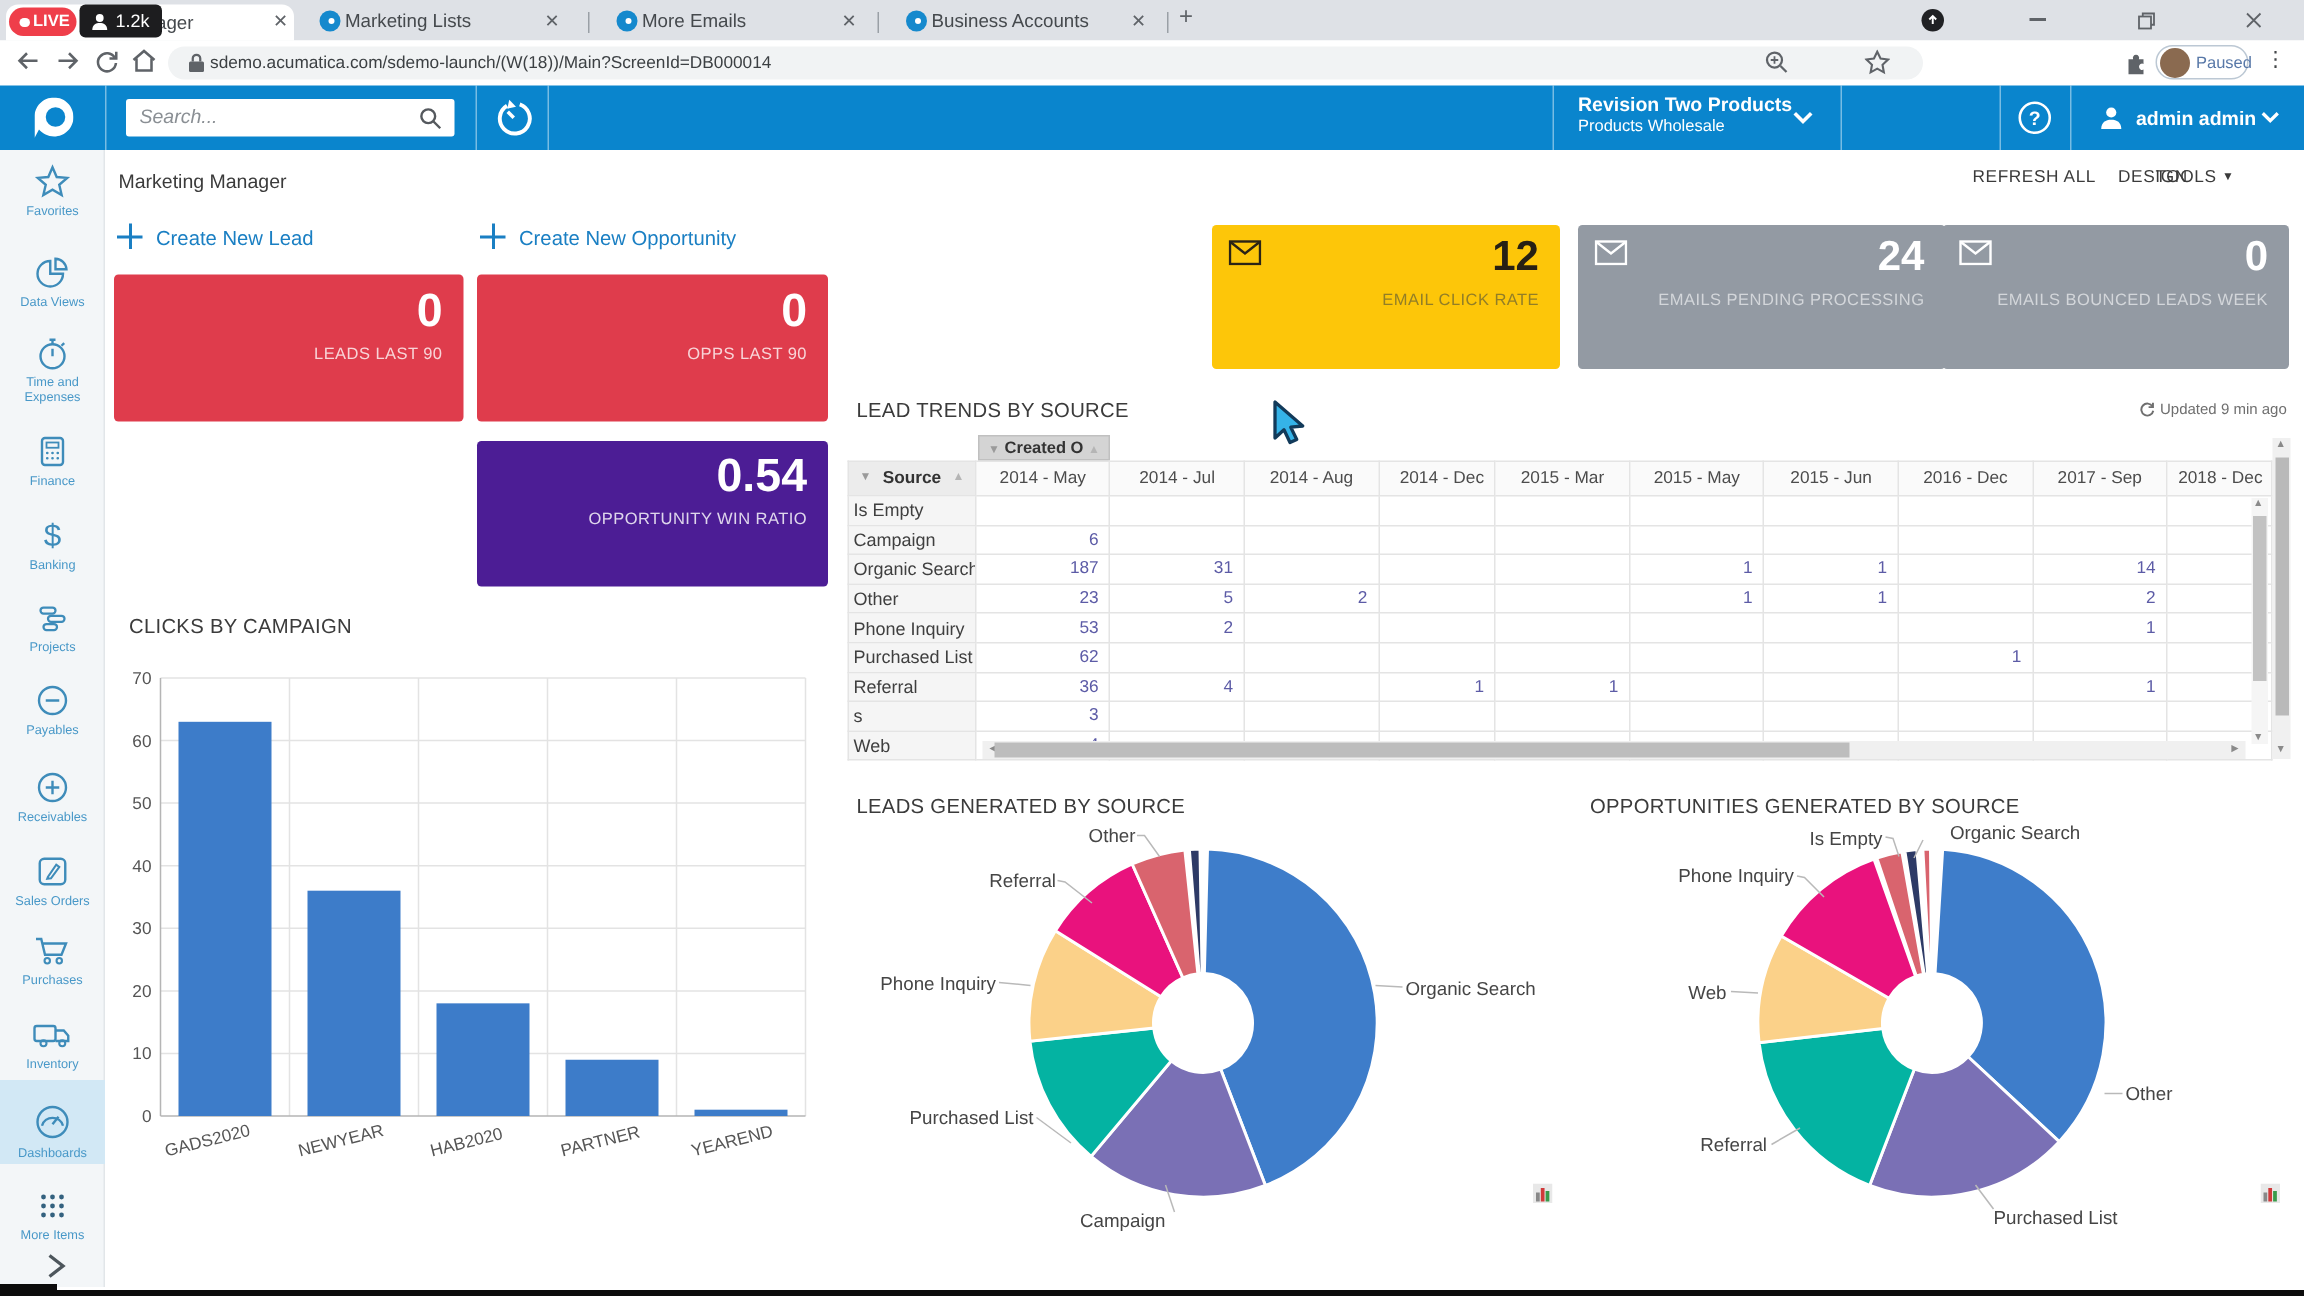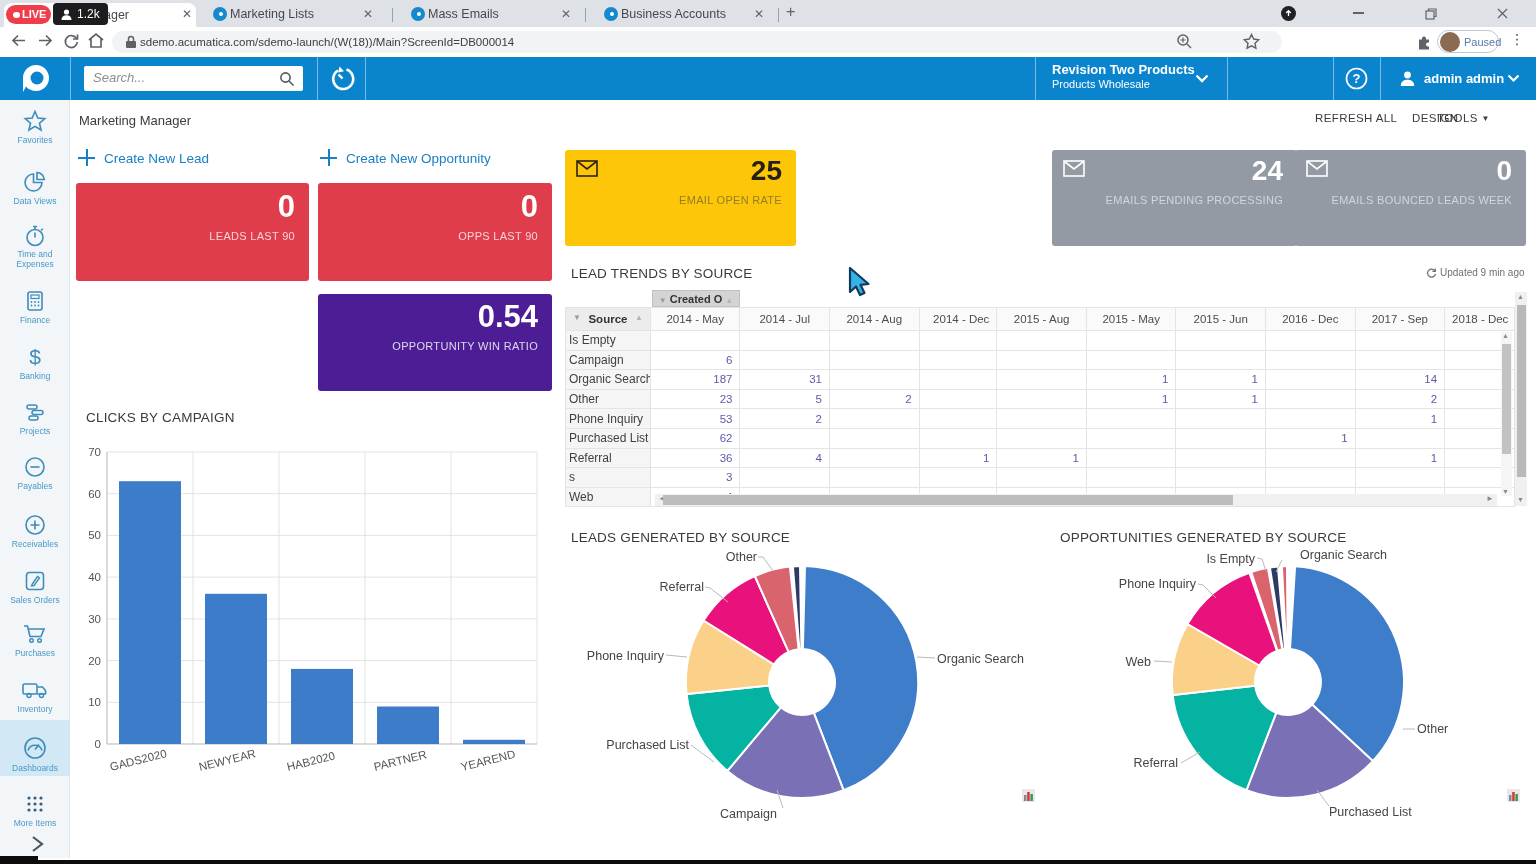--- a/index.html
+++ b/index.html
@@ -80,21 +80,21 @@
     <span class="tabx" style="left:178px; top:4px;">✕</span>
   </div>
   <div class="tab" style="left:200px; width:185px;">
     <span class="favicon" style="left:13px;"></span>
     <span class="tabtitle" style="left:30px;">Marketing Lists</span>
     <span class="tabx" style="left:163px;">✕</span>
   </div>
   <div class="tabsep" style="left:392px;"></div>
   <div class="tab" style="left:398px; width:185px;">
     <span class="favicon" style="left:13px;"></span>
-    <span class="tabtitle" style="left:30px;">Mass Emails</span>
+    <span class="tabtitle" style="left:30px;">More Emails</span>
     <span class="tabx" style="left:163px;">✕</span>
   </div>
   <div class="tabsep" style="left:585px;"></div>
   <div class="tab" style="left:591px; width:185px;">
     <span class="favicon" style="left:13px;"></span>
     <span class="tabtitle" style="left:30px;">Business Accounts</span>
     <span class="tabx" style="left:163px;">✕</span>
   </div>
   <div class="tabsep" style="left:778px;"></div>
   <span style="position:absolute; left:786px; top:3px; font-size:16px; color:#5f6368;">+</span>
@@ -326,27 +326,27 @@
     <div class="lbl" style="top:47px; color:rgba(255,255,255,0.78);">LEADS LAST 90</div>
   </div>
   <div class="tile" style="left:247px; top:83px; width:234px; height:98px; background:#df3c4c;">
     <div class="val" style="top:6px; font-size:31px; color:#fff;">0</div>
     <div class="lbl" style="top:47px; color:rgba(255,255,255,0.78);">OPPS LAST 90</div>
   </div>
   <div class="tile" style="left:247px; top:194px; width:234px; height:97px; background:#4c1d95;">
     <div class="val" style="top:5px; font-size:31px; color:#fff;">0.54</div>
     <div class="lbl" style="top:46px; color:rgba(255,255,255,0.82);">OPPORTUNITY WIN RATIO</div>
   </div>
-  <div class="tile" style="left:494px; top:50px; width:231px; height:96px; background:#fdc609;">
+  <div class="tile" style="left:737px; top:50px; width:232px; height:96px; background:#fdc609;">
     <svg class="env" width="22" height="17" viewBox="0 0 22 17">
           <rect x="1" y="1" width="20" height="15" fill="none" stroke="#2b2416" stroke-width="1.6"></rect>
           <path d="M1.5 1.5 L11 9 L20.5 1.5" fill="none" stroke="#2b2416" stroke-width="1.6"></path>
         </svg>
-    <div class="val" style="top:5px; font-size:28px; color:#262014;">25</div>
-    <div class="lbl" style="top:44px; color:#927e27;">EMAIL OPEN RATE</div>
+    <div class="val" style="top:5px; font-size:28px; color:#262014;">12</div>
+    <div class="lbl" style="top:44px; color:#927e27;">EMAIL CLICK RATE</div>
   </div>
   <div class="tile" style="left:981px; top:50px; width:245px; height:96px; background:#939aa3;text-align:right;">
     <svg class="env" width="22" height="17" viewBox="0 0 22 17">
           <rect x="1" y="1" width="20" height="15" fill="none" stroke="#fff" stroke-width="1.6"></rect>
           <path d="M1.5 1.5 L11 9 L20.5 1.5" fill="none" stroke="#fff" stroke-width="1.6"></path>
         </svg>
     <div class="val" style="top:5px; font-size:28px; color:#fff;">24</div>
     <div class="lbl" style="top:44px; color:#d3d6da;">EMAILS PENDING PROCESSING</div>
   </div>
   <div class="tile" style="left:1224px; top:50px; width:231px; height:96px; background:#939aa3;">
@@ -370,21 +370,21 @@
 
   <div class="pivotchip" style="left:581px; top:190px; width:88px; height:17px; line-height:16px;"><span style="color:#9a9a9a; font-size:8px;">▼</span> Created O <span style="color:#b5b5b5; font-size:8px;">▲</span></div>
   <table class="tt" style="position:absolute; left:494px; top:207px; width:950px;">
     <tbody>
           <tr>
       <th style="width:84px;"><span style="float:left; color:#9a9a9a; font-size:8px;">▼</span>Source<span style="float:right; color:#b5b5b5; font-size:8px;">▲</span></th>
       <th class="datec" style="width:88.6px;">2014 - May</th>
       <th class="datec" style="width:88.6px;">2014 - Jul</th>
       <th class="datec" style="width:88.6px;">2014 - Aug</th>
       <th class="datec" style="width:77px;text-align:right;">2014 - Dec</th>
-      <th class="datec" style="width:88.6px;">2015 - Aug</th>
+      <th class="datec" style="width:88.6px;">2015 - Mar</th>
       <th class="datec" style="width:88.6px;">2015 - May</th>
       <th class="datec" style="width:88.6px;">2015 - Jun</th>
       <th class="datec" style="width:88.6px;">2016 - Dec</th>
       <th class="datec" style="width:88.6px;">2017 - Sep</th>
       <th class="datec" style="width:69px;">2018 - Dec</th>
     </tr>
     <tr>
             <td class="rowlbl">Is Empty</td>
             <td></td>
             <td></td>

